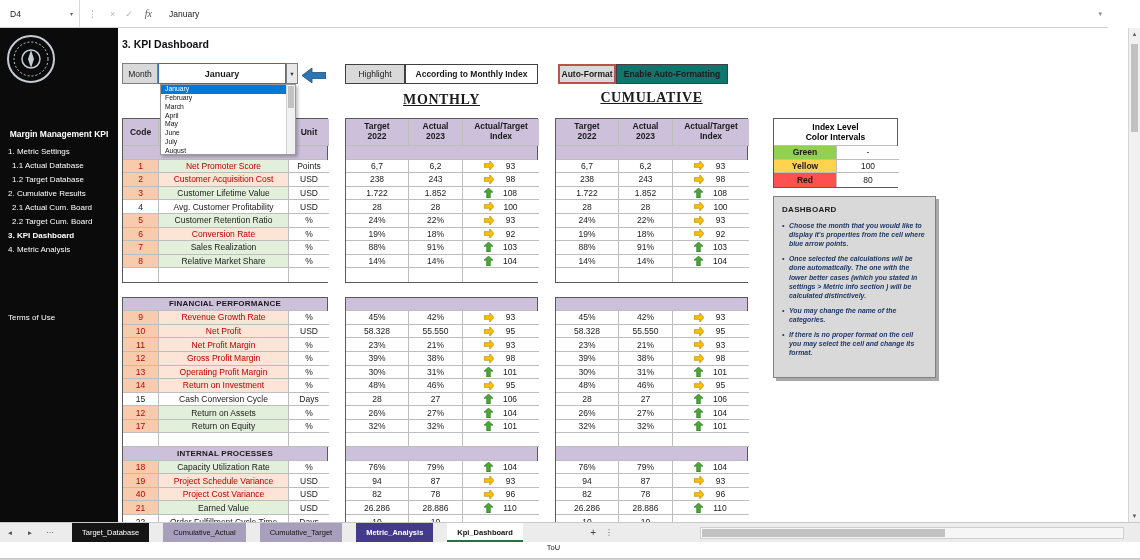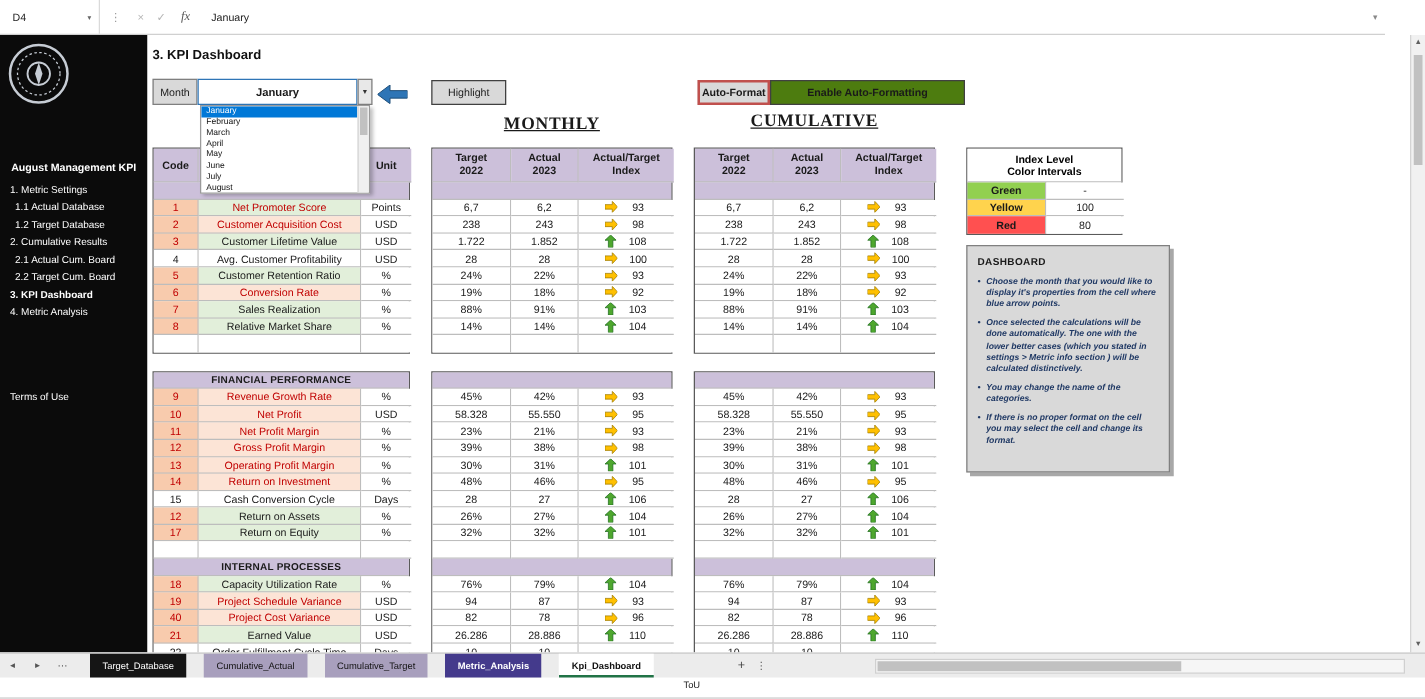--- a/index.html
+++ b/index.html
@@ -36,21 +36,21 @@
   .box { position:absolute; display:flex; align-items:center; justify-content:center; font-size:8.5px; color:#1a1a1a; }
   .month-label { left:4px; top:35px; width:36px; height:21px; background:#d9d9d9; border:1px solid #7f7f7f; }
   .month-value { left:40px; top:35px; width:128px; height:21px; background:#fff; border:1.5px solid var(--accent_blue);
                  font-size:9px; font-weight:bold; }
   .month-dd-btn { left:168px; top:35px; width:12px; height:21px; background:#e8e8e8; border:1px solid #7f7f7f; font-size:5.5px; color:#333; }
   .blue-arrow { position:absolute; left:184px; top:40px; }
 
   .hl-btn { left:227px; top:36px; width:60px; height:20px; background:#d9d9d9; border:1px solid #404040; }
   .hl-cap { left:287px; top:36px; width:133px; height:20px; background:#fff; border:1px solid #404040; font-weight:bold; }
   .af-btn { left:440px; top:36px; width:58px; height:20px; background:#d9d9d9; border:2px solid #c0504d; font-weight:bold; }
-  .af-cap { left:498px; top:36px; width:156px; height:20px; background:#4d7c0f; border:1px solid #404040; font-weight:bold; }
+  .af-cap { left:498px; top:36px; width:112px; height:20px; background:#0f766e; border:1px solid #404040; font-weight:bold; }
 
   .sec-title { position:absolute; font-family:"Liberation Serif", serif; font-weight:bold; font-size:14px;
                text-decoration:underline; color:#1a1a1a; text-align:center; letter-spacing:.6px; }
   .t-monthly-title { left:227px; top:64px; width:193px; }
   .t-cum-title { left:437px; top:62px; width:193px; }
 
   
   .tcol { position:absolute; top:90px; }
   #tbl-left { left:4px; width:206px; }
   #tbl-monthly { left:227px; width:193px; }
@@ -154,21 +154,21 @@
 
   <div class="sidebar">
     <div class="sb-logo">
       <svg width="52" height="52" viewBox="0 0 52 52">
         <circle cx="26" cy="26" r="23" fill="none" stroke="#c6ccd4" stroke-width="2"></circle>
         <circle cx="26" cy="26" r="17" fill="none" stroke="#c6ccd4" stroke-width="1" stroke-dasharray="2 2"></circle>
         <circle cx="26" cy="26" r="9" fill="none" stroke="#c6ccd4" stroke-width="1.5"></circle>
         <path d="M26 17 L29 26 L26 35 L23 26 Z" fill="#c6ccd4"></path>
       </svg>
     </div>
-    <div class="sb-header">August Management KPI</div>
+    <div class="sb-header">Margin Management KPI</div>
     <div class="sb-nav">
         <div class="sb-item">1. Metric Settings</div>
         <div class="sb-item indent">1.1 Actual Database</div>
         <div class="sb-item indent">1.2 Target Database</div>
         <div class="sb-item">2. Cumulative Results</div>
         <div class="sb-item indent">2.1 Actual Cum. Board</div>
         <div class="sb-item indent">2.2 Target Cum. Board</div>
         <div class="sb-item active">3. KPI Dashboard</div>
         <div class="sb-item">4. Metric Analysis</div>
       </div>
@@ -181,20 +181,21 @@
     <div class="box month-label">Month</div>
     <div class="box month-value">January</div>
     <div class="box month-dd-btn">▼</div>
     <div class="blue-arrow">
       <svg width="24" height="15" viewBox="0 0 24 15">
         <polygon points="0,7.5 10,0 10,4.5 24,4.5 24,10.5 10,10.5 10,15" fill="#2e75b6" stroke="#1f4e79" stroke-width="0.8"></polygon>
       </svg>
     </div>
 
     <div class="box hl-btn">Highlight</div>
+    <div class="box hl-cap">According to Monthly Index</div>
     <div class="box af-btn">Auto-Format</div>
     <div class="box af-cap">Enable Auto-Formatting</div>
 
     <div class="sec-title t-monthly-title">MONTHLY</div>
     <div class="sec-title t-cum-title">CUMULATIVE</div>
 
     <div id="tbl-left" class="tcol">
         <div class="tsec">
           <div class="trow hrow" style="grid-template-columns: 36px 130px 40px;">
             <div class="cell hcell">Code</div>

